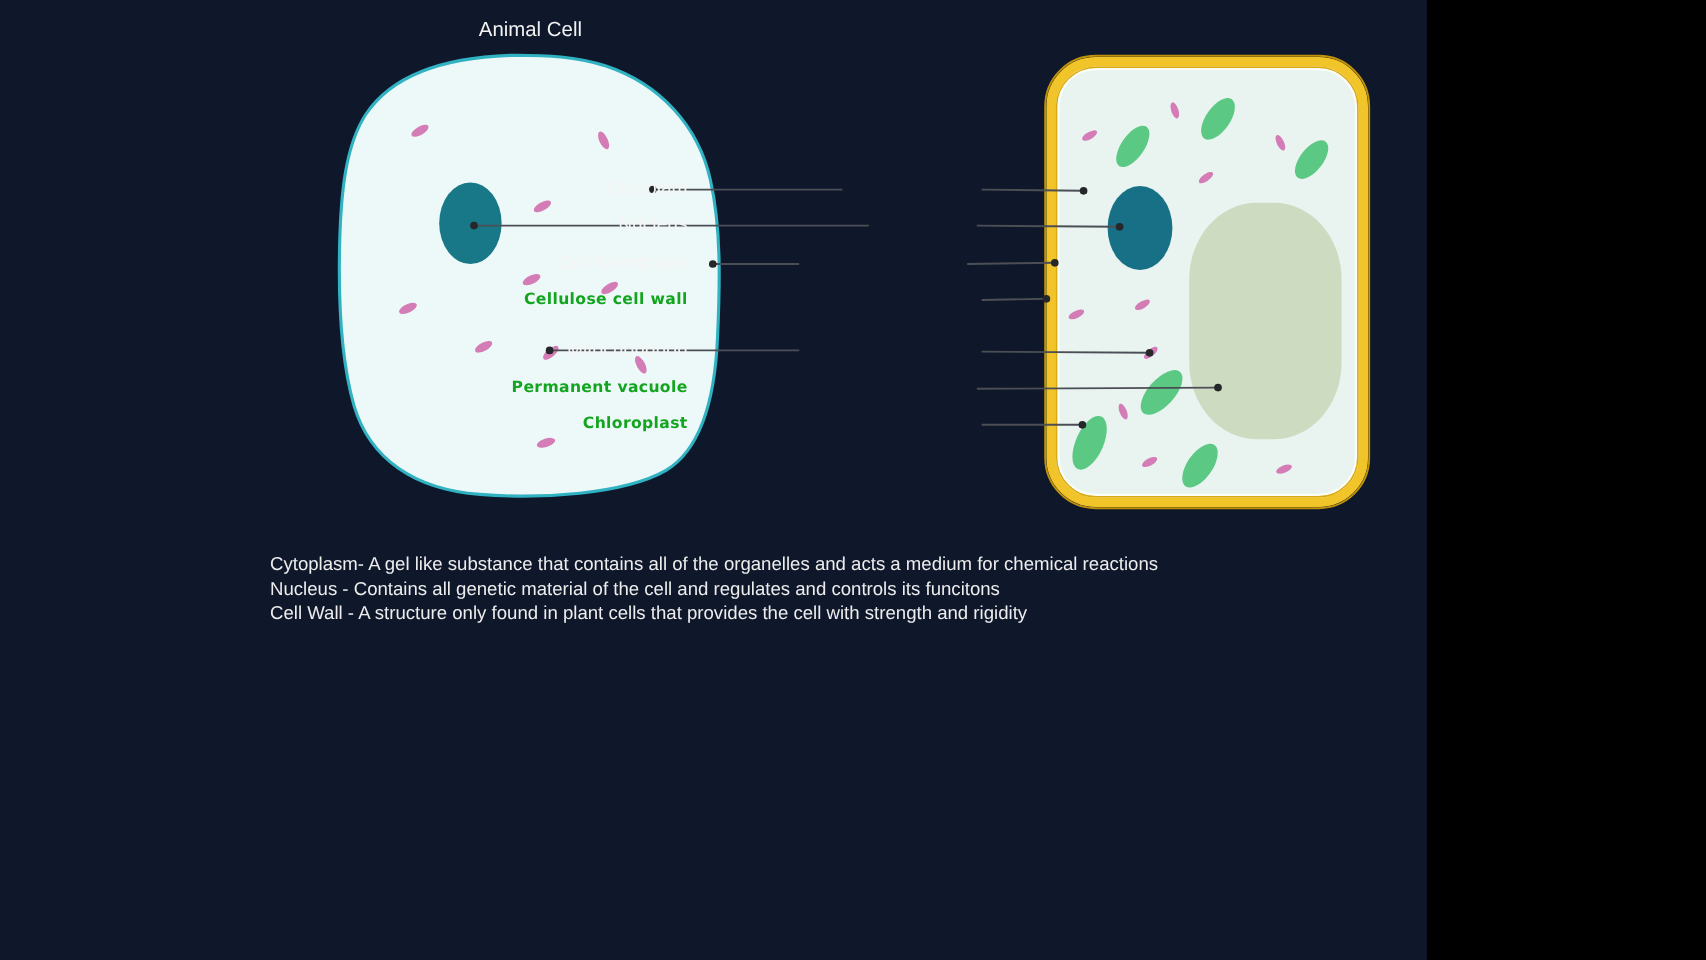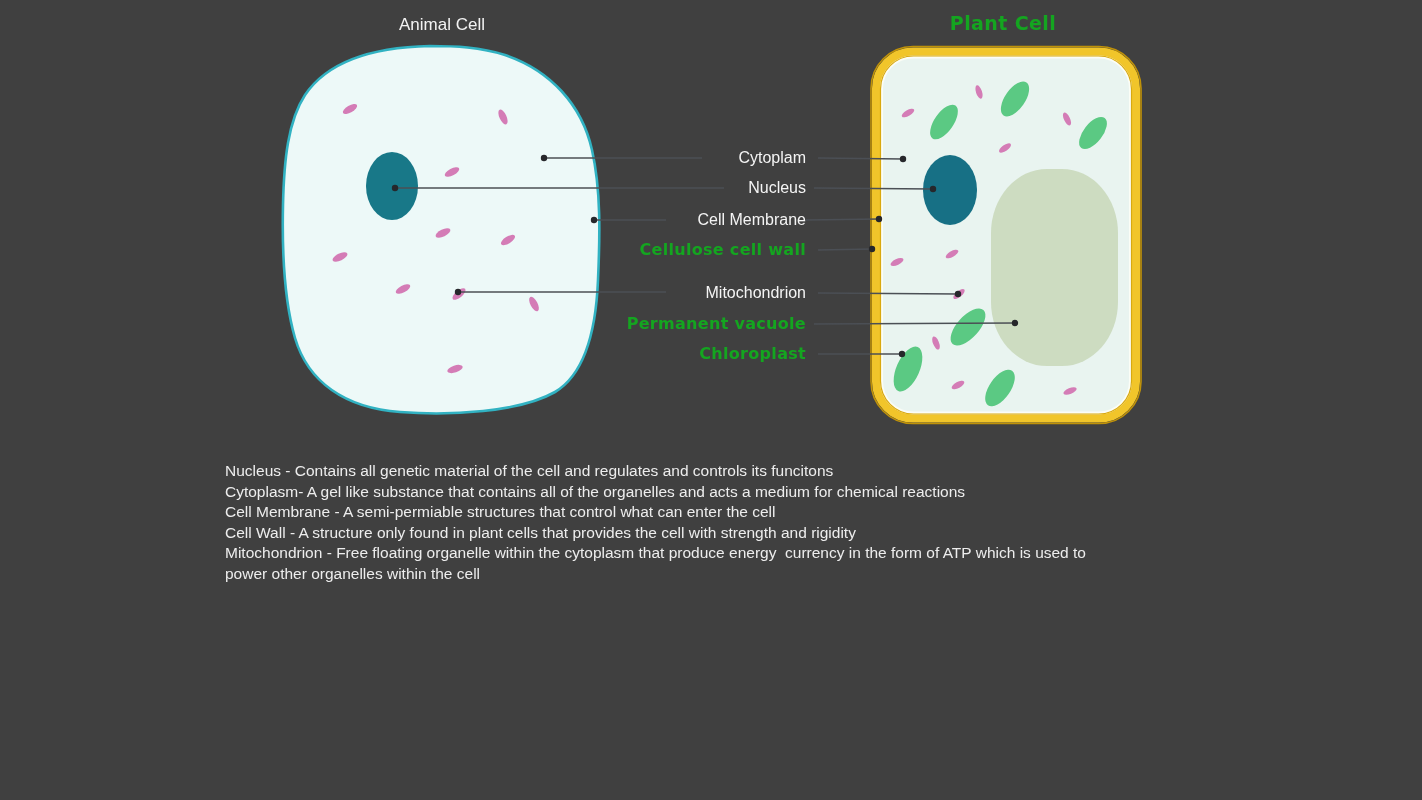--- a/index.html
+++ b/index.html
@@ -1,20 +1,20 @@
 <!DOCTYPE html>
 <html><head>
 <meta charset="utf-8">
 <style>
   html, body { margin: 0; padding: 0; background: #000; }
   .stage {
     position: relative;
-    width: 1422px;
+    width: 1189px;
     height: 800px;
-    background: #404040;
+    background: #0f172a;
     overflow: hidden;
     font-family: "Liberation Sans", sans-serif;
   }
   .diagram-svg {
     position: absolute;
     left: 0; top: 0;
   }
   .cell-title {
     position: absolute;
     width: 220px;
@@ -43,21 +43,21 @@
     white-space: nowrap;
     text-align: left;
   }
   .label-white {
     color: #f4f4f4;
     font-size: 16px;
     font-weight: 400;
   }
   .label-green {
     color: #14a520;
-    font-size: 16px;
+    font-size: 13px;
     font-weight: 700;
     font-family: "DejaVu Sans", sans-serif;
     letter-spacing: 0.3px;
   }
   .descriptions {
     position: absolute;
     left: 225px; top: 461px;
     width: 897px;
     color: #ededed;
     font-size: 15.5px;
@@ -156,31 +156,28 @@
       <circle cx="879" cy="219" r="3.2"></circle>
       <circle cx="872" cy="249" r="3.2"></circle>
       <circle cx="458" cy="292" r="3.2"></circle>
       <circle cx="958" cy="294" r="3.2"></circle>
       <circle cx="1015" cy="323" r="3.2"></circle>
       <circle cx="902" cy="354" r="3.2"></circle>
     </g>
   </svg>
 
   <div class="cell-title title-animal">Animal Cell</div>
-  <div class="cell-title title-plant">Plant Cell</div>
 
   <div class="organelle-label label-white" style="top:147px">Cytoplam</div>
   <div class="organelle-label label-white" style="top:177px">Nucleus</div>
   <div class="organelle-label label-white" style="top:209px">Cell Membrane</div>
   <div class="organelle-label label-green" style="top:239px">Cellulose cell wall</div>
   <div class="organelle-label label-white" style="top:282px">Mitochondrion</div>
   <div class="organelle-label label-green" style="top:313px">Permanent vacuole</div>
   <div class="organelle-label label-green" style="top:343px">Chloroplast</div>
 
   <div class="descriptions">
+    <p>Cytoplasm- A gel like substance that contains all of the organelles and acts a medium for chemical reactions</p>
     <p>Nucleus - Contains all genetic material of the cell and regulates and controls its funcitons</p>
-    <p>Cytoplasm- A gel like substance that contains all of the organelles and acts a medium for chemical reactions</p>
-    <p>Cell Membrane - A semi-permiable structures that control what can enter the cell</p>
     <p>Cell Wall - A structure only found in plant cells that provides the cell with strength and rigidity</p>
-    <p>Mitochondrion - Free floating organelle within the cytoplasm that produce energy  currency in the form of ATP which is used to power other organelles within the cell</p>
   </div>
 
 </div>
 
 </body></html>

